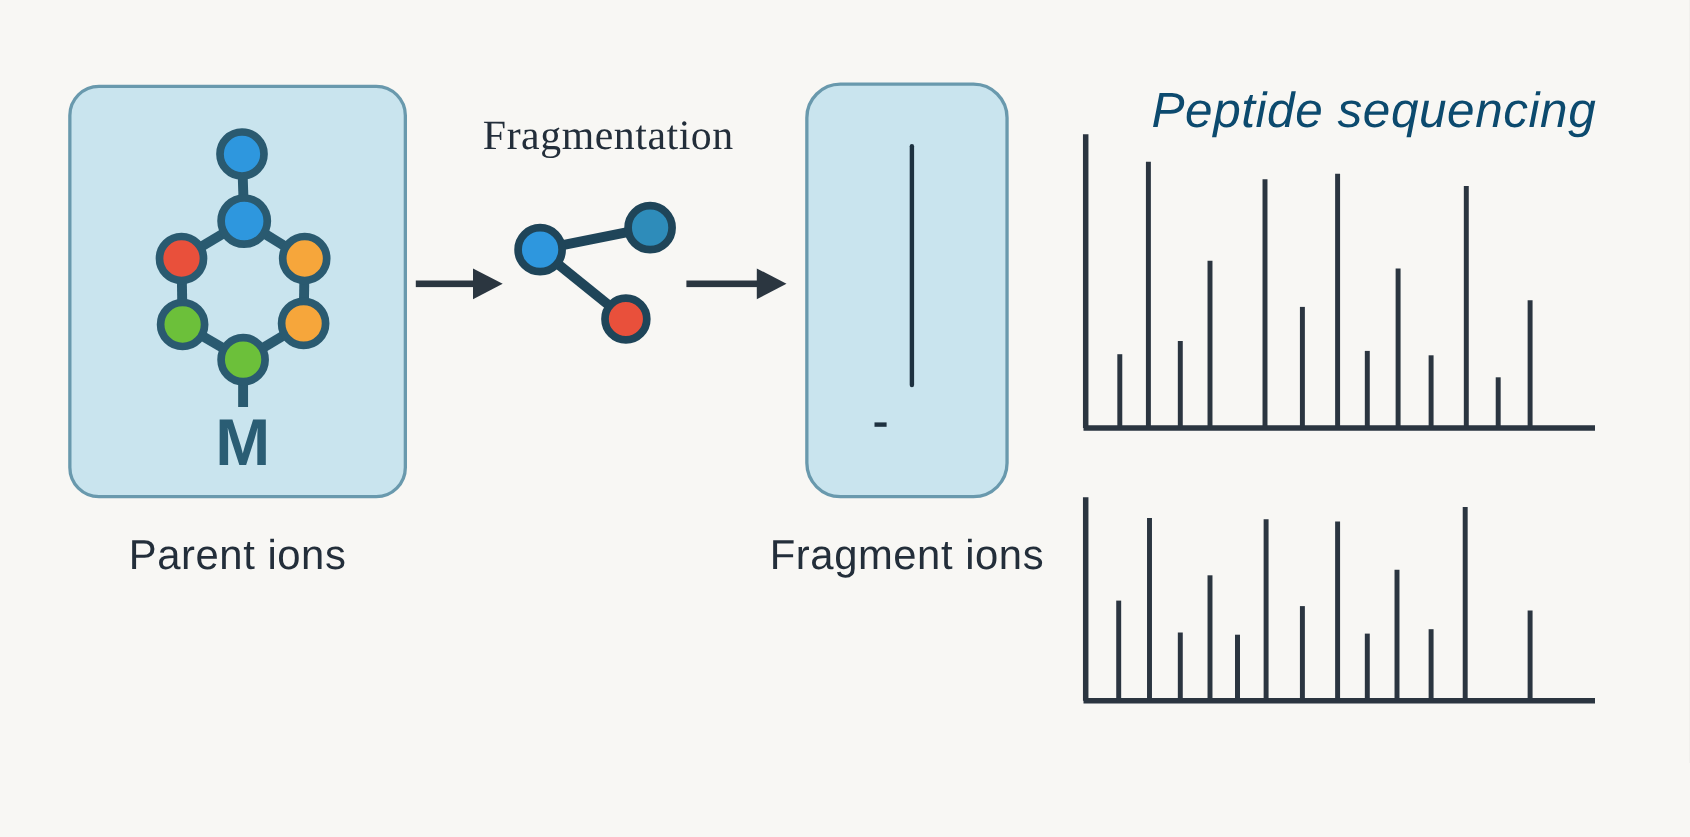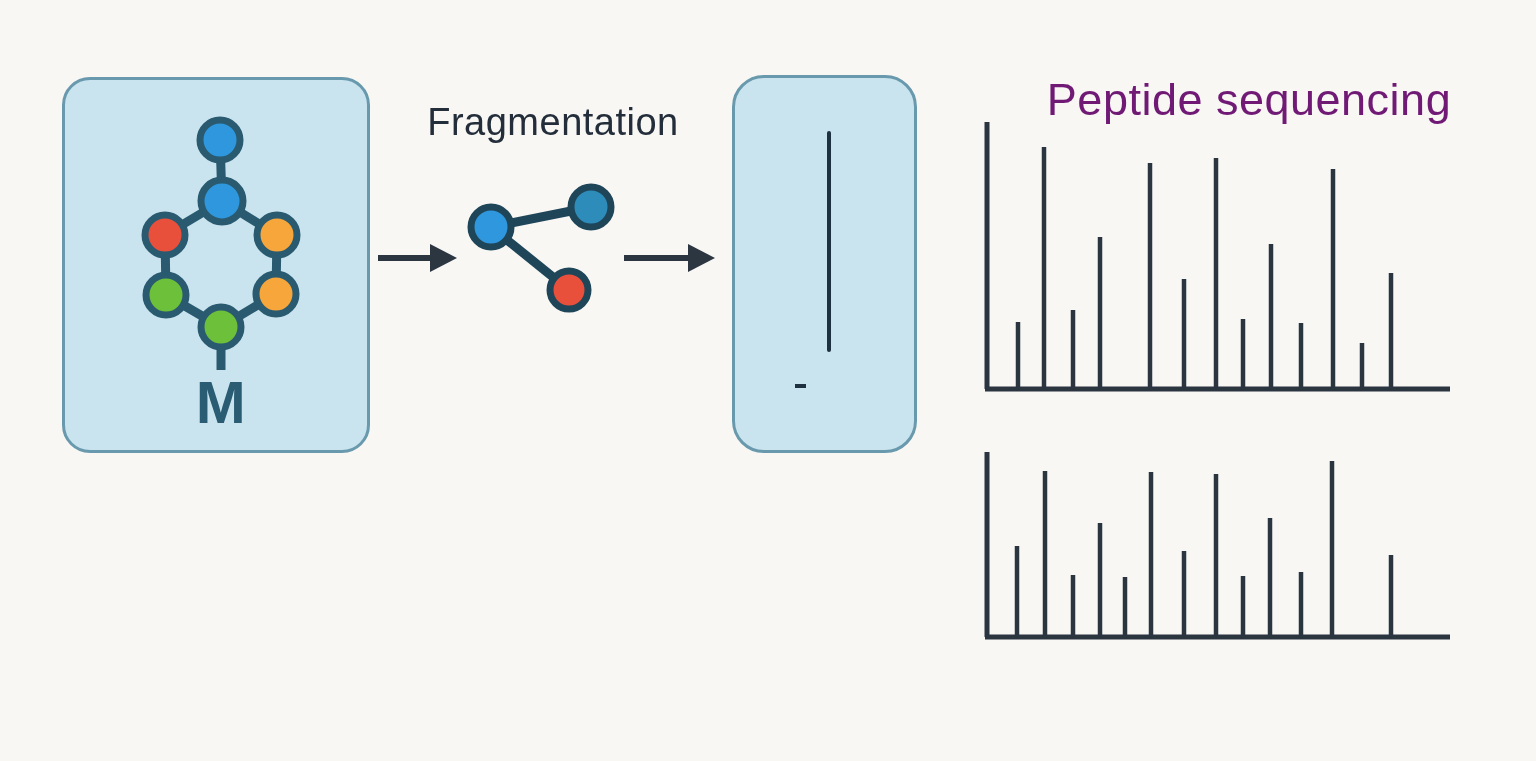--- a/index.html
+++ b/index.html
@@ -43,22 +43,23 @@
         <circle cx="155" cy="60" r="20" fill="#2e97de" stroke="#2a5a70" stroke-width="7"></circle>
         <circle cx="157" cy="121" r="21" fill="#2e97de" stroke="#2a5a70" stroke-width="7"></circle>
         <circle cx="100" cy="155" r="20" fill="#e9503b" stroke="#2a5a70" stroke-width="7"></circle>
         <circle cx="212" cy="155" r="20" fill="#f6a63b" stroke="#2a5a70" stroke-width="7"></circle>
         <circle cx="101" cy="215" r="20" fill="#6cc03a" stroke="#2a5a70" stroke-width="7"></circle>
         <circle cx="211" cy="214" r="20" fill="#f6a63b" stroke="#2a5a70" stroke-width="7"></circle>
         <circle cx="156" cy="247" r="20" fill="#6cc03a" stroke="#2a5a70" stroke-width="7"></circle>
       </svg>
     <div class="label" id="molecule-m" style="left: 0px; top: 288px; width: 312px; font-size: 60px; font-weight: 600; color: rgb(42, 93, 116);">M</div>
   </div>
+  <div class="label" style="left: 62px; top: 484px; width: 308px; font-size: 38px; color: rgb(35, 46, 58);">Parent ions</div>
 
-  <div class="label" style="left: 413px; top: 101px; width: 280px; font-size: 38px; color: rgb(35, 46, 58);">Fragmentation</div>
+  <div class="label" style="left: 413px; top: 101px; width: 280px; font-size: 38px; color: rgb(35, 46, 58); font-family: Liberation Serif, serif;">Fragmentation</div>
 
   <svg class="abs" id="arrow-1" style="left:378px;top:244px;" width="80" height="28">
       <rect x="0" y="11" width="56" height="6" fill="#2b3640"></rect>
       <polygon points="52,0 79,14 52,28" fill="#2b3640"></polygon>
     </svg>
 
   <svg class="abs" id="fragment-molecule" style="left:450px;top:180px;" width="170" height="135" viewBox="0 0 170 135">
       <line x1="41" y1="47" x2="141" y2="27" stroke="#1f4559" stroke-width="9"></line>
       <line x1="41" y1="47" x2="119" y2="110" stroke="#1f4559" stroke-width="9"></line>
       <circle cx="41" cy="47" r="20" fill="#2e97de" stroke="#1f4559" stroke-width="7"></circle>
@@ -70,22 +71,23 @@
       <rect x="0" y="11" width="68" height="6" fill="#2b3640"></rect>
       <polygon points="64,0 91,14 64,28" fill="#2b3640"></polygon>
     </svg>
 
   <div class="panel" id="fragment-panel" style="left: 732px; top: 75px; width: 185px; height: 378px; border: 3px solid rgb(105, 153, 173); border-radius: 32px; background: rgb(201, 228, 238);">
     <svg id="fragment-panel-marks" width="185" height="378" viewBox="0 0 185 378">
         <line x1="94" y1="55" x2="94" y2="272" stroke="#1d3140" stroke-width="4" stroke-linecap="round"></line>
         <rect x="60" y="306" width="11" height="4" fill="#1d3140"></rect>
       </svg>
   </div>
+  <div class="label" style="left: 682px; top: 484px; width: 285px; font-size: 38px; color: rgb(35, 46, 58);">Fragment ions</div>
 
-  <div class="label" style="left: 1014px; top: 74px; width: 470px; font-size: 45px; color: #701a75;">Peptide sequencing</div>
+  <div class="label" style="left: 1014px; top: 74px; width: 470px; font-size: 45px; color: #0c4a6e; font-style: italic;">Peptide sequencing</div>
 
   <svg class="abs" id="spectrum-top" style="left:983px;top:120px;" width="470" height="274">
       <line x1="4" y1="2" x2="4" y2="269" stroke="#2b3540" stroke-width="5"></line>
       <line x1="2" y1="269" x2="467" y2="269" stroke="#2b3540" stroke-width="5"></line>
       <line x1="35" y1="269" x2="35" y2="202" stroke="#2b3540" stroke-width="4.5"></line>
       <line x1="61" y1="269" x2="61" y2="27" stroke="#2b3540" stroke-width="4.5"></line>
       <line x1="90" y1="269" x2="90" y2="190" stroke="#2b3540" stroke-width="4.5"></line>
       <line x1="117" y1="269" x2="117" y2="117" stroke="#2b3540" stroke-width="4.5"></line>
       <line x1="167" y1="269" x2="167" y2="43" stroke="#2b3540" stroke-width="4.5"></line>
       <line x1="201" y1="269" x2="201" y2="159" stroke="#2b3540" stroke-width="4.5"></line>

